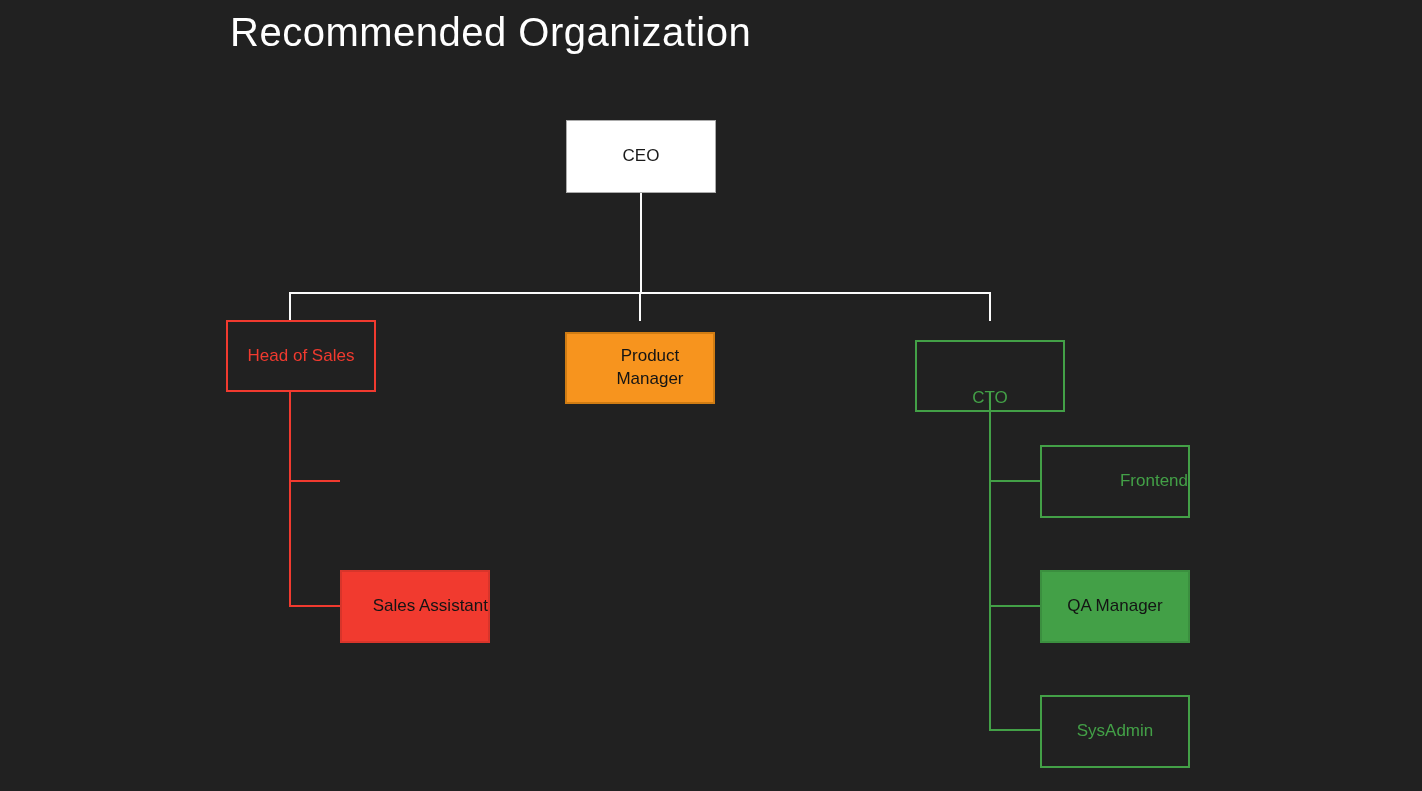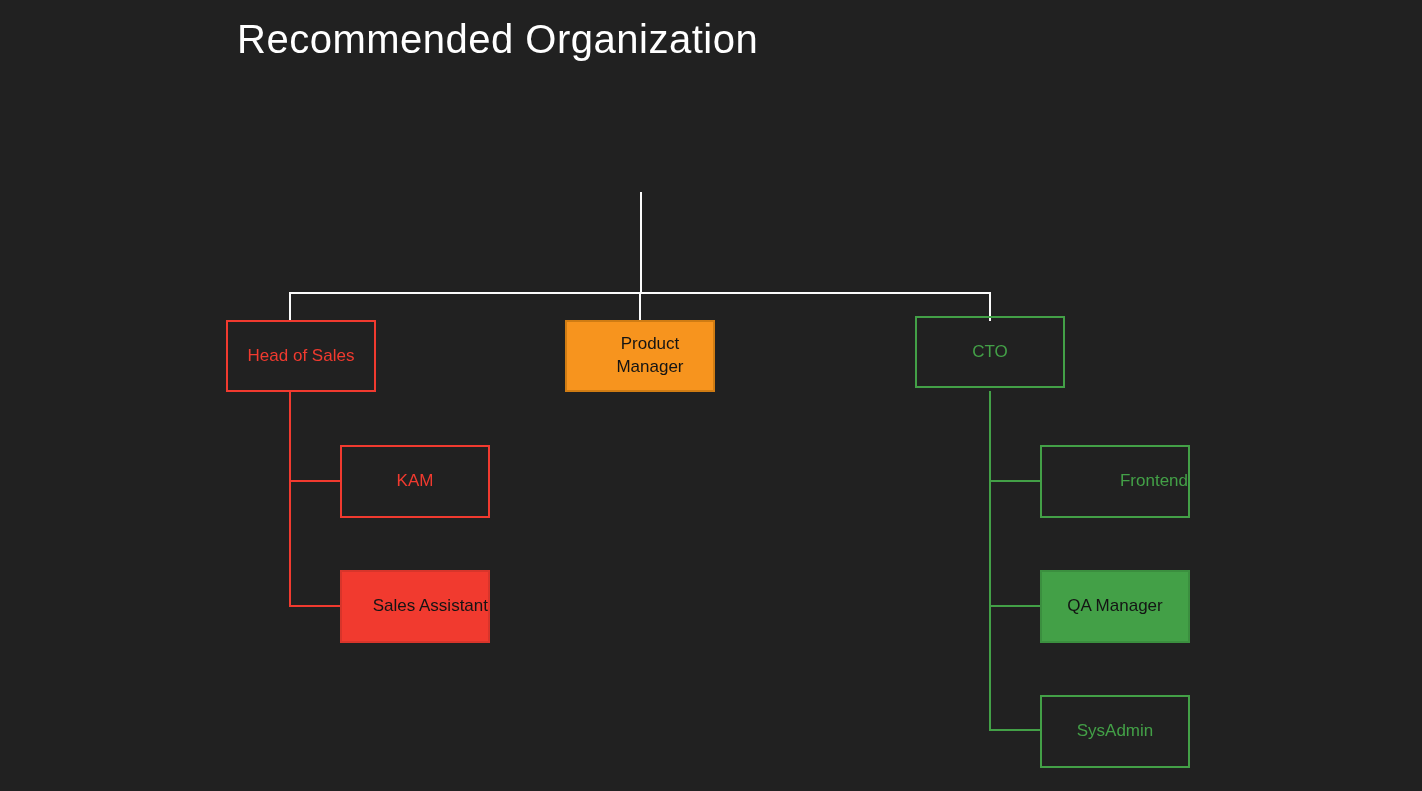--- a/index.html
+++ b/index.html
@@ -12,21 +12,21 @@
     position: relative;
     width: 1422px;
     height: 791px;
     background: #212121;
     overflow: hidden;
   }
   .slide-title {
     position: absolute;
     left: 222px;
     top: 2px;
-    margin: 15px;
+    margin: 8px;
     color: #ffffff;
     font-size: 40px;
     font-weight: 400;
     letter-spacing: 0.5px;
     white-space: nowrap;
   }
   .node {
     position: absolute;
     box-sizing: border-box;
     width: 150px;
@@ -67,36 +67,36 @@
 
   <div class="line line-red" style="left:289px; top:391px; width:2px; height:216px;"></div>
   <div class="line line-red" style="left:291px; top:480px; width:49px; height:2px;"></div>
   <div class="line line-red" style="left:291px; top:605px; width:49px; height:2px;"></div>
 
   <div class="line line-green" style="left:989px; top:391px; width:2px; height:340px;"></div>
   <div class="line line-green" style="left:991px; top:480px; width:49px; height:2px;"></div>
   <div class="line line-green" style="left:991px; top:605px; width:49px; height:2px;"></div>
   <div class="line line-green" style="left:991px; top:729px; width:49px; height:2px;"></div>
 
+  <div class="node white-filled h73" style="left:566px; top:120px;">
+    <span class="node-label">CEO</span>
+  </div>
 
   <div class="node red-outline h72" style="left:226px; top:320px;">
     <span class="node-label">Head of Sales</span>
   </div>
 
-  <div class="node orange-filled h72 node-pm" style="left:565px; top:320px;padding-left:20px;">
+  <div class="node orange-filled h72 node-pm" style="left:565px; top:332px;padding-left:20px;">
     <span class="node-label">Product Manager</span>
   </div>
 
-  <div class="node green-outline h72" style="left:915px; top:316px;">
+  <div class="node green-outline h72" style="left:915px; top:340px;align-items:flex-end;">
     <span class="node-label">CTO</span>
   </div>
 
-  <div class="node red-outline h73" style="left:340px; top:445px;">
-    <span class="node-label">KAM</span>
-  </div>
 
   <div class="node red-filled h73" style="left:340px; top:570px;">
     <span class="node-label">Sales Assistant</span>
   </div>
 
   <div class="node green-outline h73" style="left:1040px; top:445px;justify-content:flex-end;">
     <span class="node-label">Frontend</span>
   </div>
 
   <div class="node green-filled h73" style="left:1040px; top:570px;text-align:center;">

